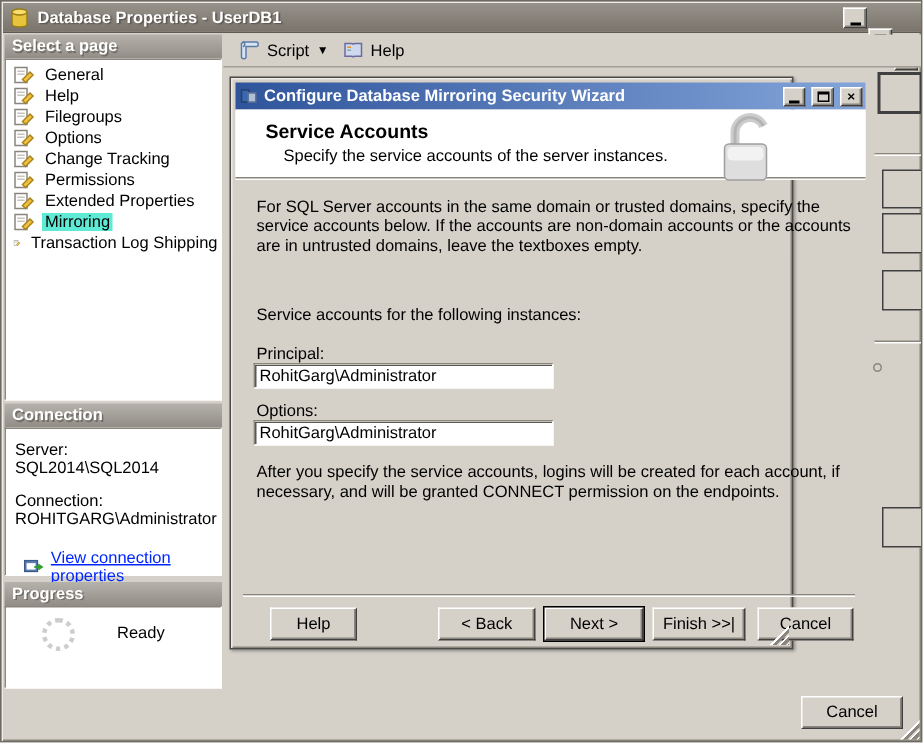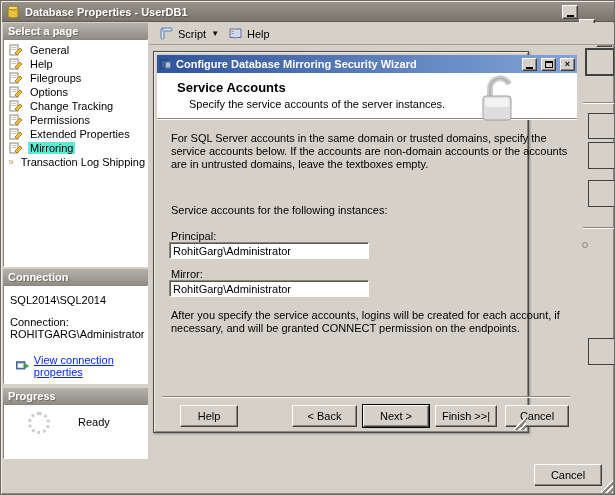--- a/index.html
+++ b/index.html
@@ -219,20 +219,21 @@
             <rect x="2.5" y="5" width="5" height="1" fill="#c8c4bc"></rect>
             <path d="M6 9 L11 4 L13 6 L8 11 Z" fill="#f2c23e" stroke="#a8821e"></path>
           </svg>
           <span class="lab">Transaction Log Shipping</span>
         </div>
       </div>
   </div>
 
   <div class="abs secheader" style="top:268px;">Connection</div>
   <div class="abs panel" style="top:284px;height:99px;padding:8px 0 0 6px;">
+    <div>Server:</div>
     <div>SQL2014\SQL2014</div>
     <div style="margin-top:10px;">Connection:</div>
     <div>ROHITGARG\Administrator</div>
     <div class="linkrow">
       <svg width="15" height="12" viewBox="0 0 15 12">
         <rect x="0.5" y="1" width="10" height="8.5" fill="#5a7fb5" stroke="#3a5a85"></rect>
         <rect x="2" y="3" width="7" height="5" fill="#fff"></rect>
         <path d="M8 6 L14 6 M11 4 L14 6 L11 8" stroke="#2e9e2e" fill="none" stroke-width="1.4"></path>
       </svg>
       <span class="link">View connection properties</span>
@@ -285,21 +286,21 @@
 
     <div class="abs" style="left:17px;top:80px;width:398px;line-height:13px;">For SQL Server accounts in the same domain or trusted domains, specify the service accounts below. If the accounts are non-domain accounts or the accounts are in untrusted domains, leave the textboxes empty.</div>
 
     <div class="abs" style="left:17px;top:152px;">Service accounts for the following instances:</div>
 
     <div class="abs" style="left:17px;top:178px;">Principal:</div>
     <div class="abs" style="left:15px;top:190px;width:200px;">
       <input class="tbox" type="text" value="RohitGarg\Administrator" style="">
     </div>
 
-    <div class="abs" style="left:17px;top:216px;">Mirror:</div>
+    <div class="abs" style="left:17px;top:216px;">Options:</div>
     <div class="abs" style="left:15px;top:228px;width:200px;">
       <input class="tbox" type="text" value="RohitGarg\Administrator" style="">
     </div>
 
     <div class="abs" style="left:17px;top:257px;width:400px;line-height:13px;">After you specify the service accounts, logins will be created for each account, if necessary, and will be granted CONNECT permission on the endpoints.</div>
 
     <div class="abs etched" style="left:8px;top:344px;width:408px;"></div>
 
     <div class="abs btn" style="left:26px;top:353px;width:58px;height:22px;">Help</div>
     <div class="abs btn" style="left:138px;top:353px;width:65px;height:22px;">&lt; Back</div>

